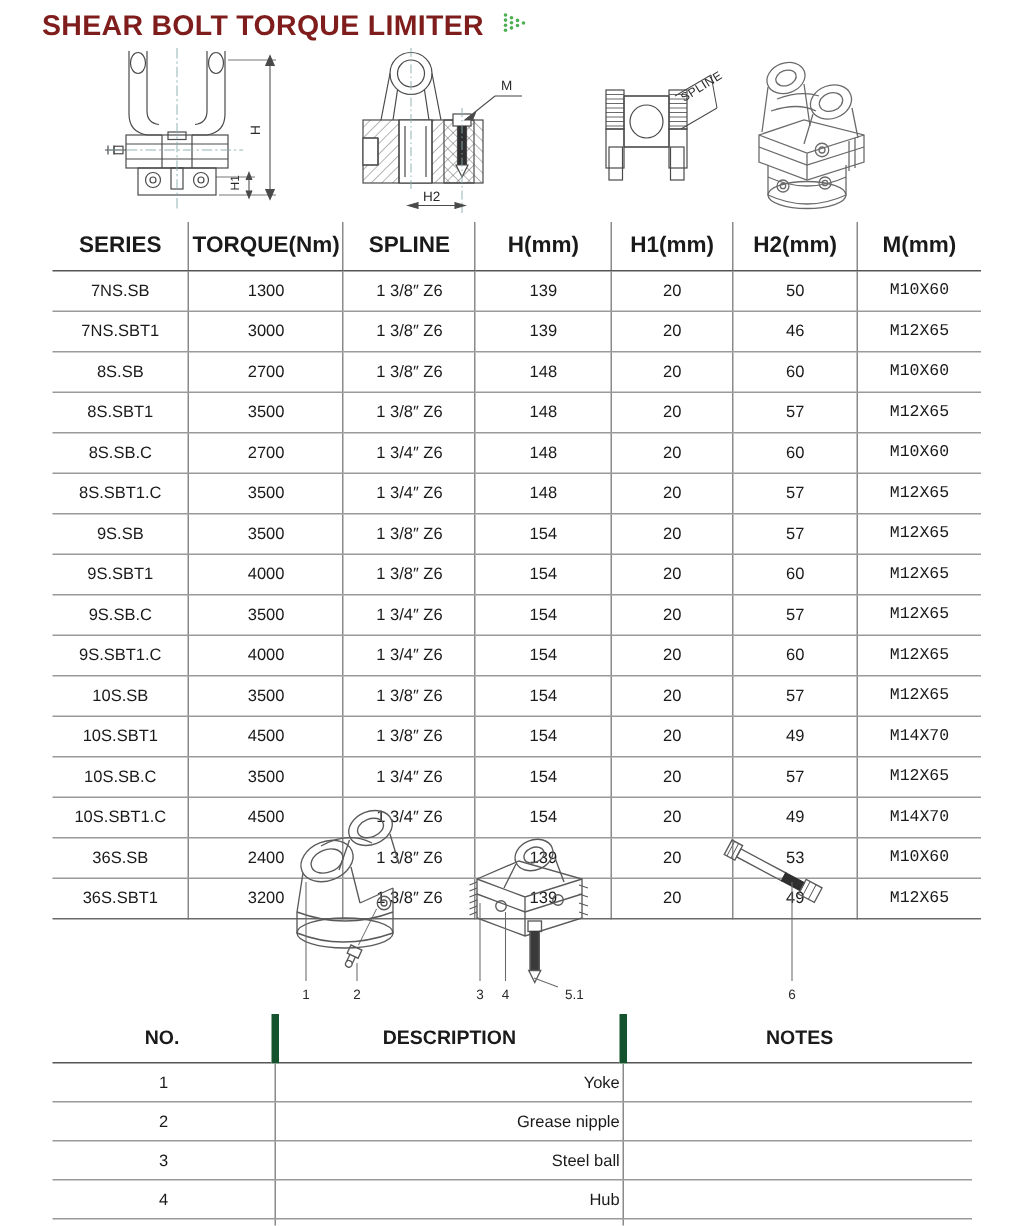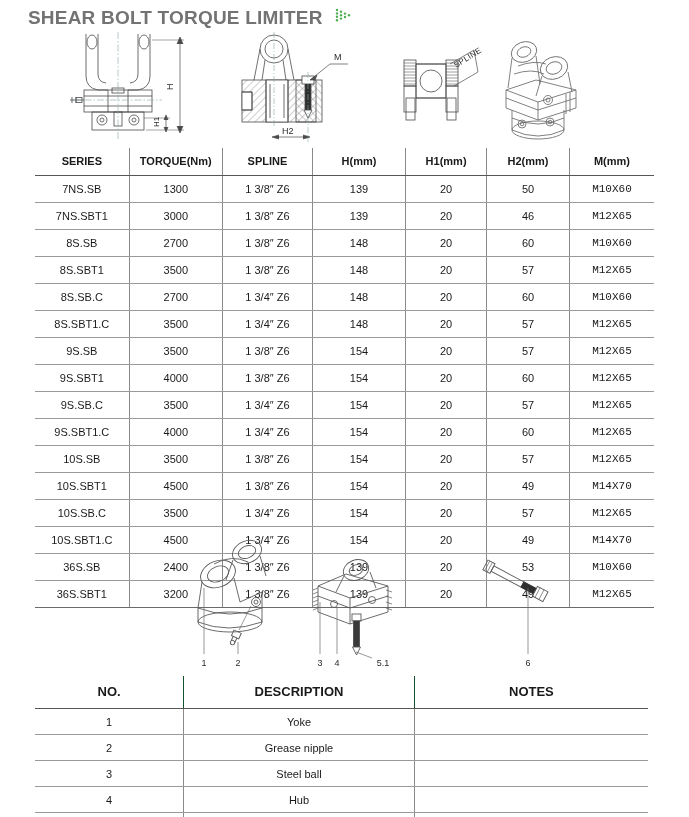--- a/index.html
+++ b/index.html
@@ -23,21 +23,21 @@
     width: 689px; height: 36px;
     display: flex;
     align-items: center;
     padding-left: 28px;
     box-sizing: border-box;
   }
   .title-text {
     font-size: 19px;
     font-weight: bold;
     letter-spacing: .2px;
-    color: #737373;
+    color: #7f1d1d;
   }
   .title-deco {
     margin-left: 12px;
     display: block;
   }
 
   
   .drawings {
     position: absolute;
     left: 0; top: 30px;
@@ -51,21 +51,21 @@
 
   
   .spec-table {
     position: absolute;
     left: 35px; top: 148px;
     width: 619px;
     border-collapse: collapse;
     font-size: 11px;
   }
   .spec-table th {
-    font-size: 11px;
+    font-size: 15px;
     font-weight: bold;
     padding: 7px 2px 8px;
     text-align: center;
     border-bottom: 1.6px solid #555;
     border-right: 1px solid #8a8a8a;
     white-space: nowrap;
     margin-top: 16px;
   }
   .spec-table th:last-child { border-right: none; }
   .spec-table td {
@@ -100,32 +100,32 @@
     width: 613px;
     border-collapse: collapse;
     font-size: 11px;
   }
   .parts-table th {
     font-size: 13px;
     font-weight: bold;
     padding: 8px 2px 9px;
     text-align: center;
     border-bottom: 1.6px solid #555;
-    border-right: 1px solid #14532d;
+    border-right: 5px solid #14532d;
   }
   .parts-table th:last-child { border-right: none; margin-left: 24px; }
   .parts-table td {
     padding: 4px 2px;
     border-bottom: 1px solid #9a9a9a;
     border-right: 1px solid #8a8a8a;
     height: 17px;
   }
   .parts-table td:last-child { border-right: none; }
   .p-no    { width: 148px; text-align: center; }
-  .p-desc  { width: 230px; text-align: center; padding-left: 10px; }
+  .p-desc  { width: 230px; text-align: right; padding-left: 10px; }
   .p-notes { width: 235px; }
 </style>
 </head>
 <body>
 
 <div class="title-bar">
   <span class="title-text">SHEAR BOLT TORQUE LIMITER</span>
   <span class="title-deco">
     <svg width="20" height="16" viewBox="0 0 20 16">
       <g fill="#4caf50">

